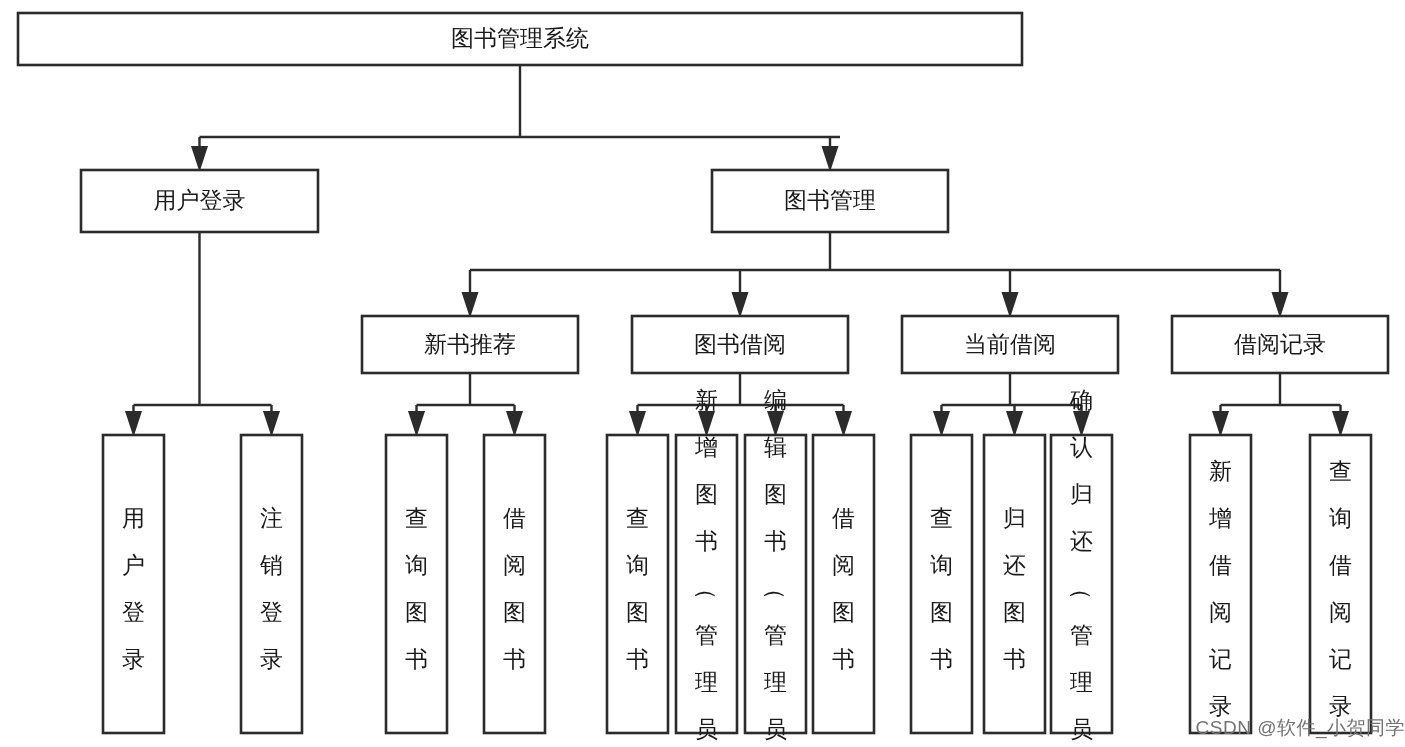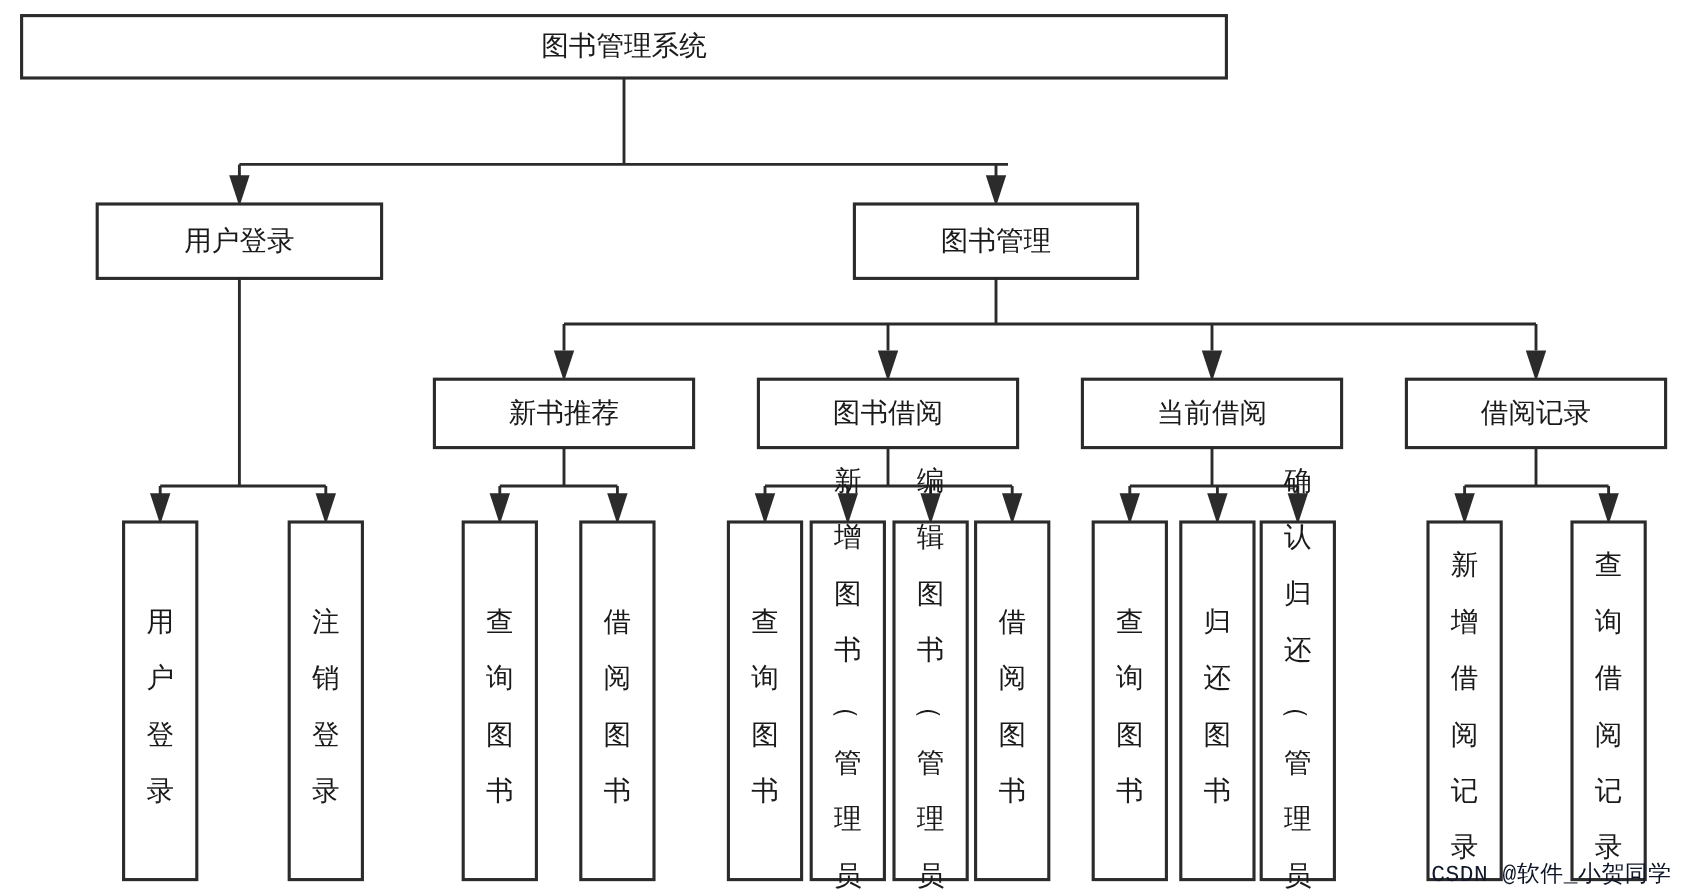--- a/index.html
+++ b/index.html
@@ -50,25 +50,25 @@
     dominant-baseline: middle;
   }
   .node-label-v {
     font-family: "Liberation Sans", "DejaVu Sans", sans-serif;
     font-size: 23px;
     fill: #1a1a1a;
     text-anchor: middle;
   }
   .watermark {
     position: absolute;
-    right: 12px;
+    right: 0;
     bottom: 6px;
-    font-family: Liberation Mono, monospace;
+    font-family: Liberation Sans, sans-serif;
     font-size: 19px;
-    color: #0f172a;
+    color: #737373;
     white-space: nowrap;
     letter-spacing: 0.5px;
   }
 </style>
 </head>
 <body>
 
 <div id="diagram-root">
 
   <svg id="diagram-svg" viewBox="0 0 1405 747" xmlns="http://www.w3.org/2000/svg">

